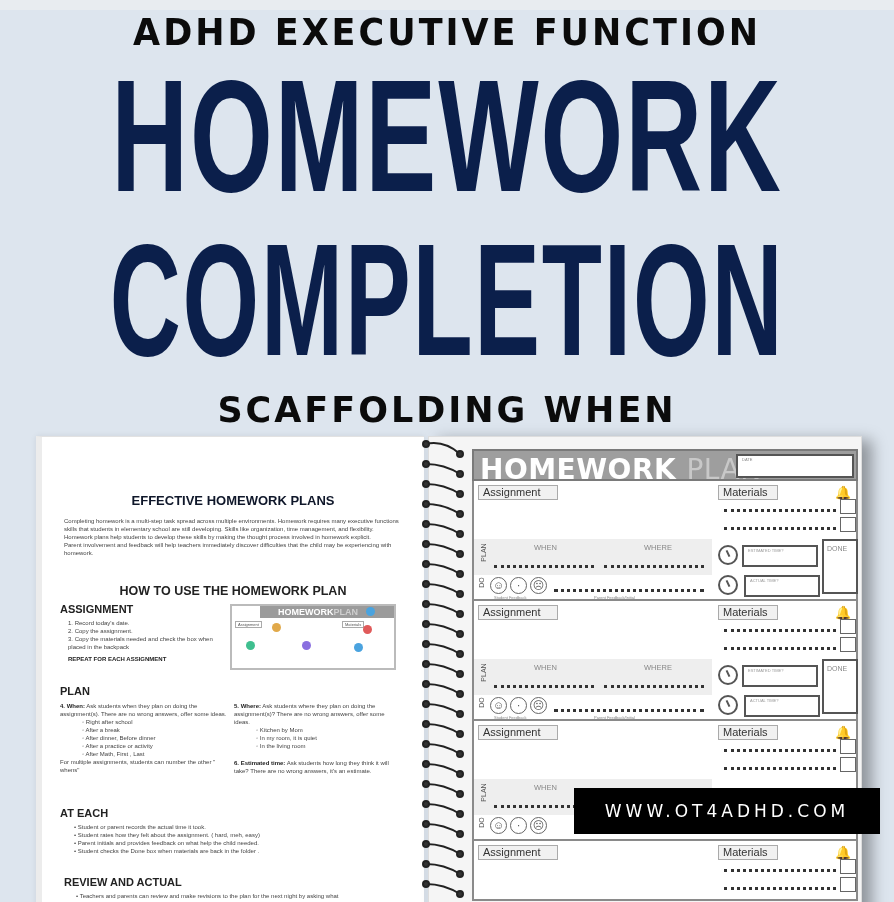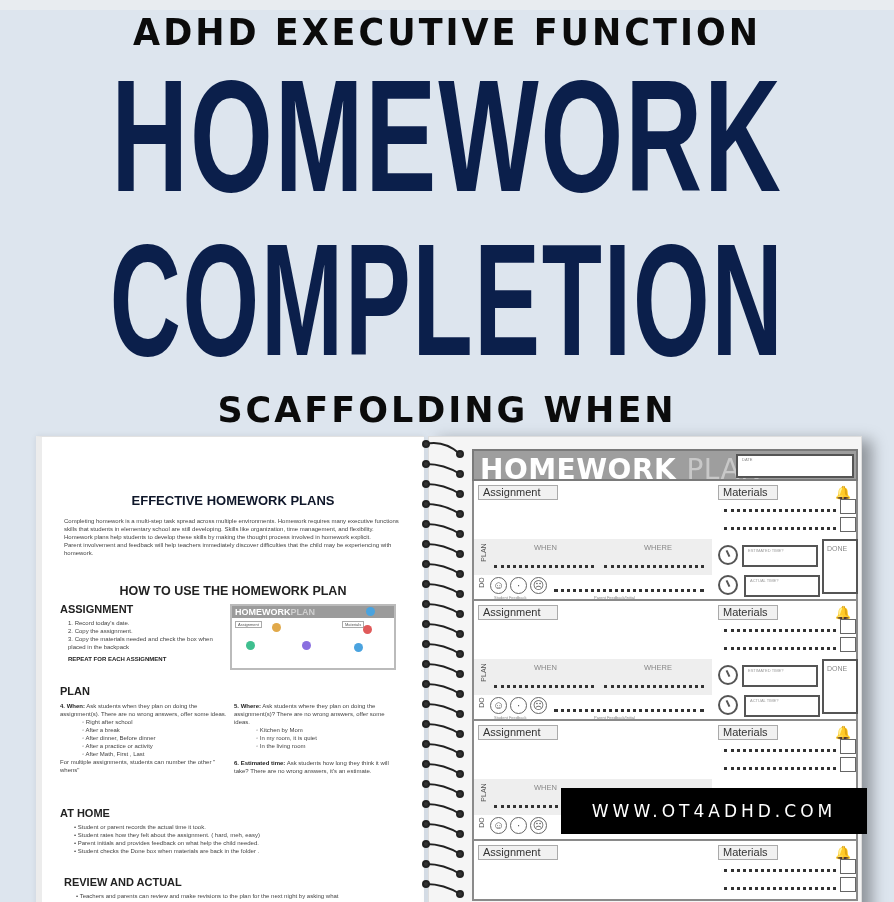--- a/index.html
+++ b/index.html
@@ -38,21 +38,21 @@
   .doc-h2 { position:absolute; left:0; width:382px; top:147px; text-align:center; font-weight:bold; font-size:12.5px; color:#222; }
   .doc-h3 { position:absolute; font-weight:bold; font-size:11px; color:#222; }
   .doc-txt { position:absolute; font-size:6px; line-height:8px; color:#444; }
   .doc-txt b { color:#222; }
   .doc-list { list-style:none; }
   .doc-list li { font-size:6px; line-height:8px; color:#444; }
   .mini-plan {
     position:absolute; left:188px; top:167px; width:166px; height:66px;
     background:#fff; border:2px solid #bbb;
   }
-  .mini-head { height:12px; background:#9b9b9b; color:#fff; font-weight:bold; font-size:9px; padding-left:3px; line-height:12px; }
+  .mini-head { height:12px; background:#9b9b9b; color:#fff; font-weight:bold; font-size:9px; padding-left:18px; line-height:12px;margin-left:28px; }
   .mini-head span { color:#cfcfcf; }
   .dot { position:absolute; width:9px; height:9px; border-radius:50%; }
 
   
   .notebook {
     position:absolute; left:428px; top:436px; width:434px; height:480px;
     background:#f5f5f5; box-shadow: 10px 4px 14px rgba(0,0,0,0.35);
     border:1px solid #ddd;
   }
   .rings { position:absolute; left:420px; top:440px; width:50px; height:462px; }
@@ -76,21 +76,21 @@
   .clock { position:absolute; width:20px; height:20px; border:2px solid #555; border-radius:50%; }
   .clock::after { content:""; position:absolute; left:7px; top:3px; width:2px; height:7px; background:#555; transform:rotate(-25deg); }
   .tbox { position:absolute; height:22px; border:2px solid #555; background:#fff; }
   .tbox-lbl { position:absolute; left:4px; top:1px; font-size:4px; color:#999; }
   .done { position:absolute; width:36px; height:55px; border:2px solid #555; background:#fff; }
   .done-lbl { position:absolute; left:3px; top:4px; font-size:7px; color:#888; }
   .face { position:absolute; width:17px; height:17px; border:1.5px solid #666; border-radius:50%; background:#fff; font-size:11px; line-height:14px; text-align:center; color:#555; }
   .tiny { position:absolute; font-size:4px; color:#888; }
 
   .url-banner {
-    position:absolute; left:561px; top:788px; width:306px; height:46px; background:#000;
+    position:absolute; left:574px; top:788px; width:306px; height:46px; background:#000;
     color:#fff; font-family:"DejaVu Sans", sans-serif; font-size:17px; letter-spacing:4px;
     text-align:center; line-height:46px;
   }
 </style>
 </head>
 <body>
 
 <div class="topstrip"></div>
 <div class="kicker">ADHD EXECUTIVE FUNCTION</div>
 <div class="big big1">HOMEWORK</div>
@@ -141,21 +141,21 @@
   <div class="doc-txt" style="left:192px;top:265px;width:168px;">
     <b>5. Where:</b> <span>Ask students where they plan on doing the assignment(s)? There are no wrong answers, offer some ideas.</span>
     <ul class="doc-list" style="padding-left:22px;">
       <li>◦ <span>Kitchen by Mom</span></li>
       <li>◦ <span>In my room, it is quiet</span></li>
       <li>◦ <span>In the living room</span></li>
     </ul>
     <div style="margin-top:9px;"><b>6. Estimated time:</b> <span>Ask students how long they think it will take? There are no wrong answers, it's an estimate.</span></div>
   </div>
 
-  <div class="doc-h3" style="left:18px;top:370px;">AT HOME</div>
+  <div class="doc-h3" style="left:18px;top:370px;">AT EACH</div>
   <ul class="doc-list" style="position:absolute;left:32px;top:386px;width:330px;">
     <li>• <span>Student or parent records the actual time it took.</span></li>
     <li>• <span>Student rates how they felt about the assignment. ( hard, meh, easy)</span></li>
     <li>• <span>Parent initials and provides feedback on what help the child needed.</span></li>
     <li>• <span>Student checks the Done box when materials are back in the folder .</span></li>
   </ul>
 
   <div class="doc-h3" style="left:22px;top:439px;">REVIEW AND ACTUAL</div>
   <ul class="doc-list" style="position:absolute;left:34px;top:455px;width:330px;">
     <li>• <span>Teachers and parents can review and make revisions to the plan for the next night by asking what</span></li>

